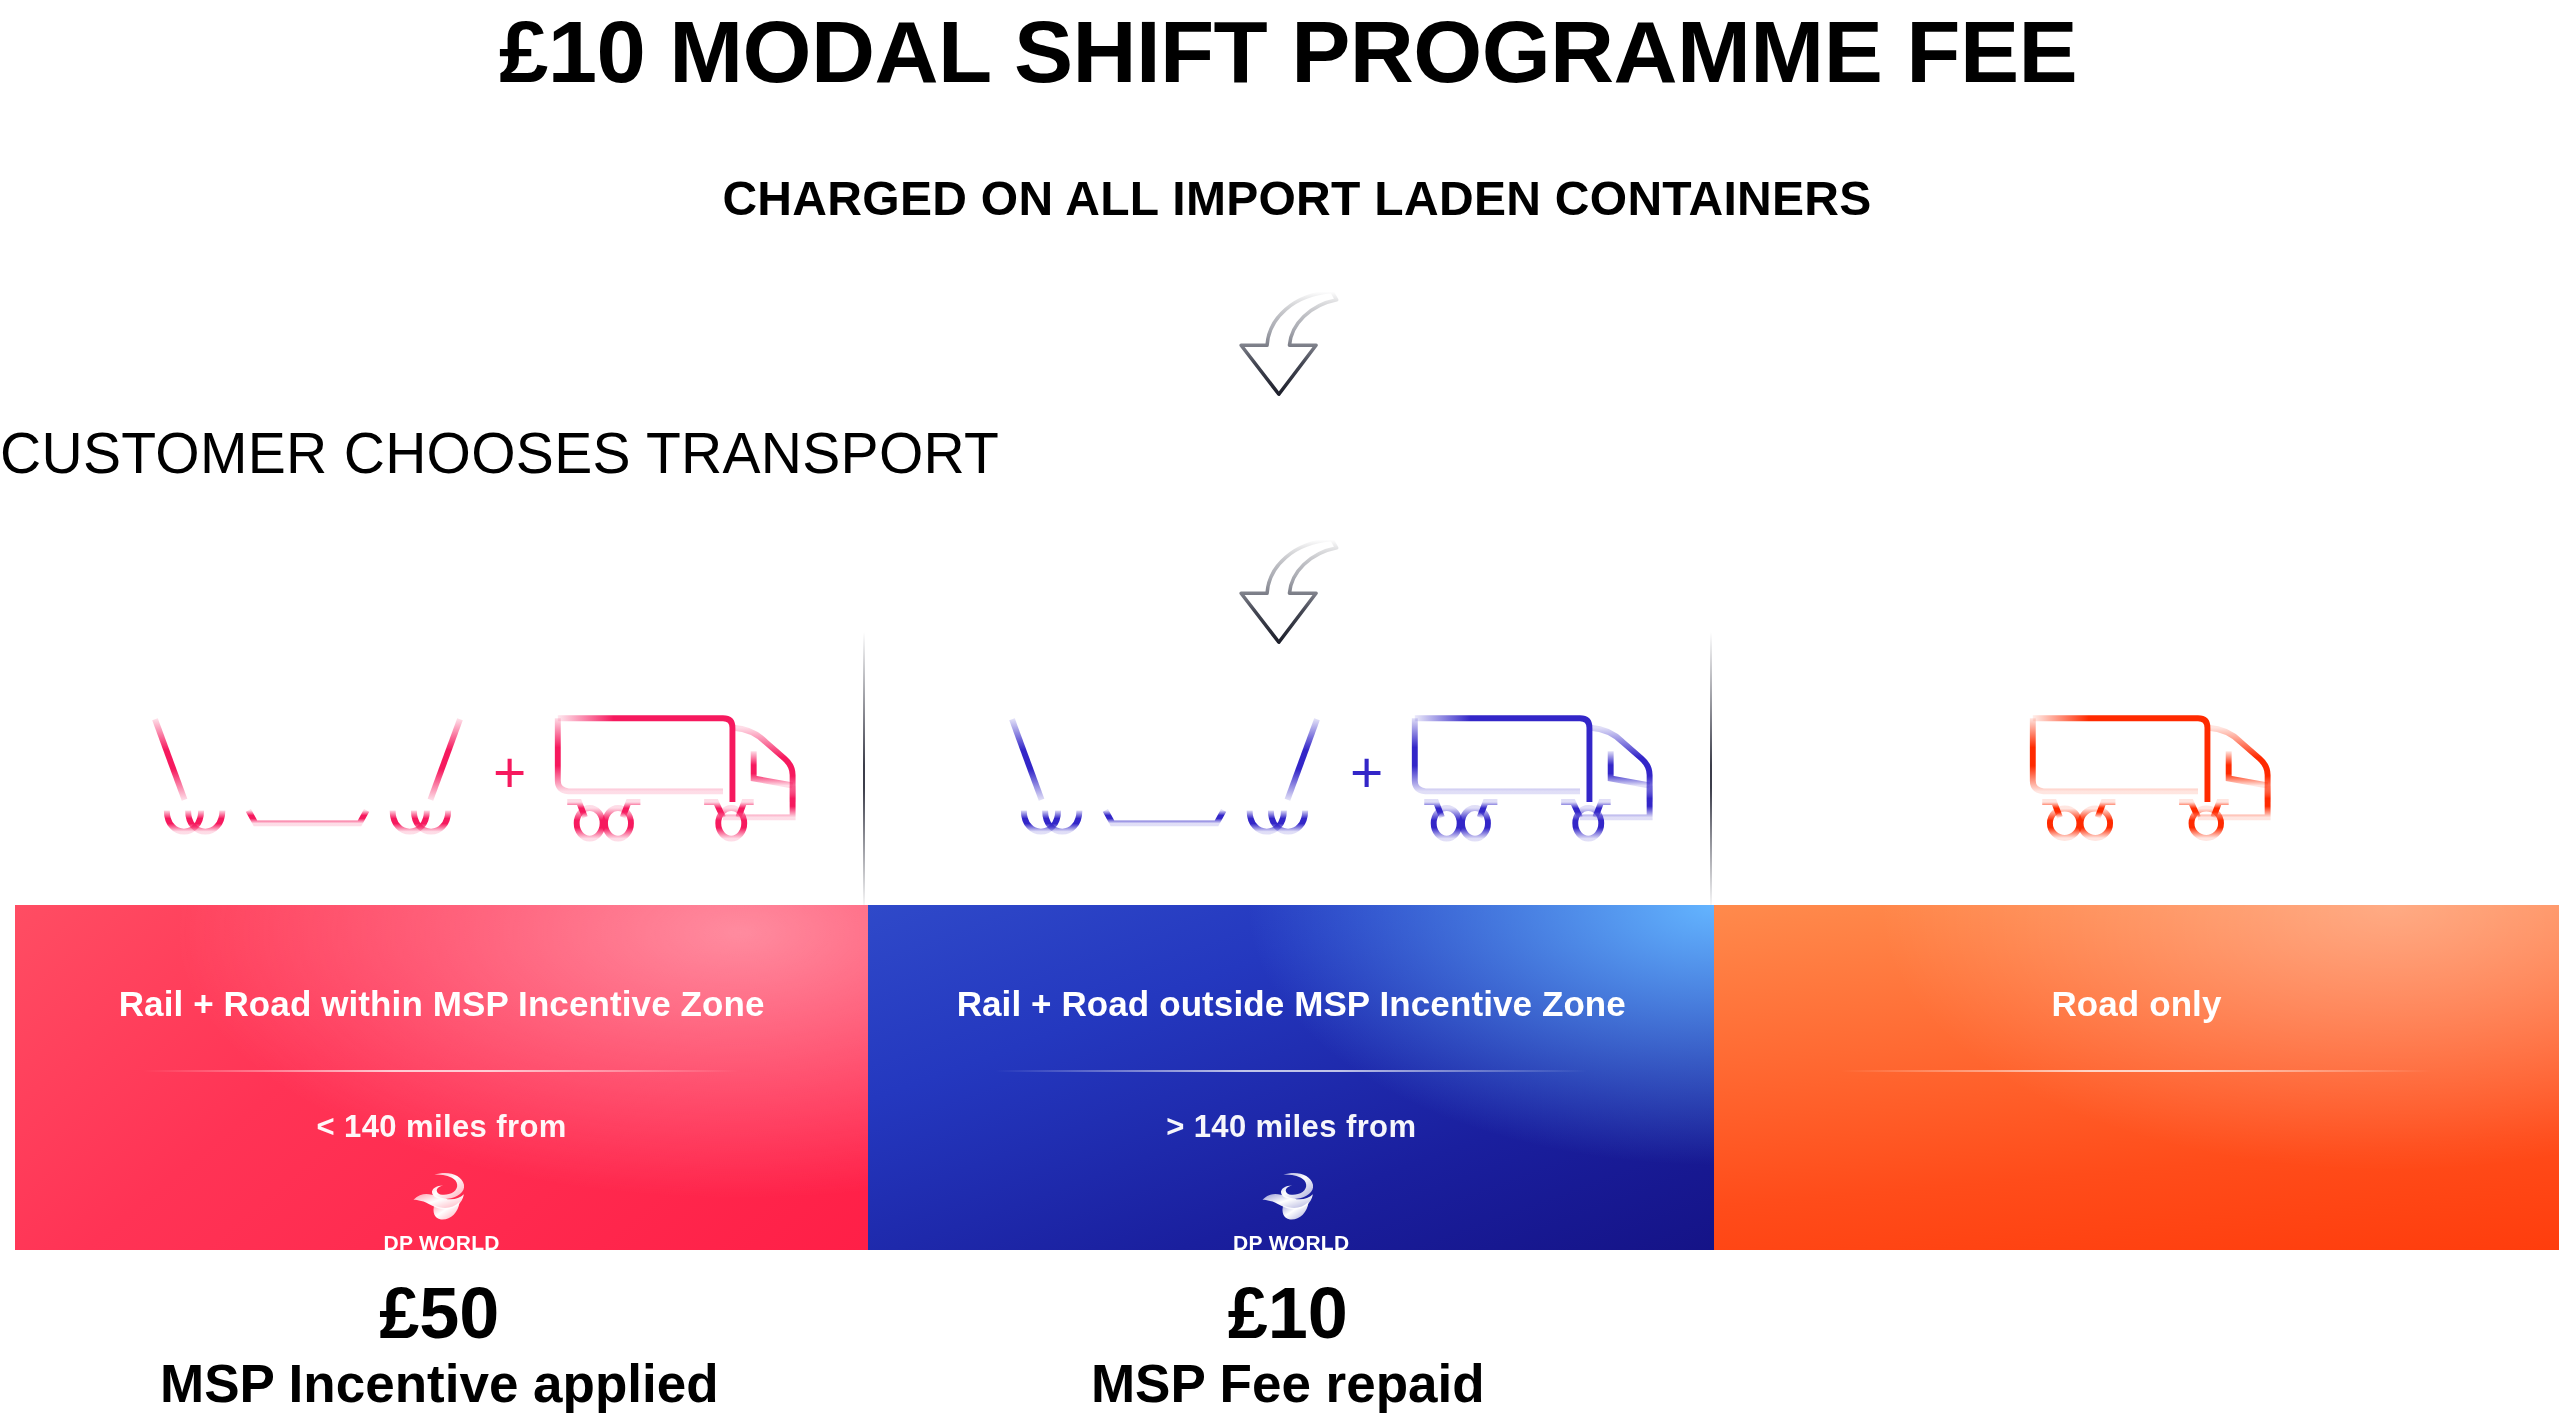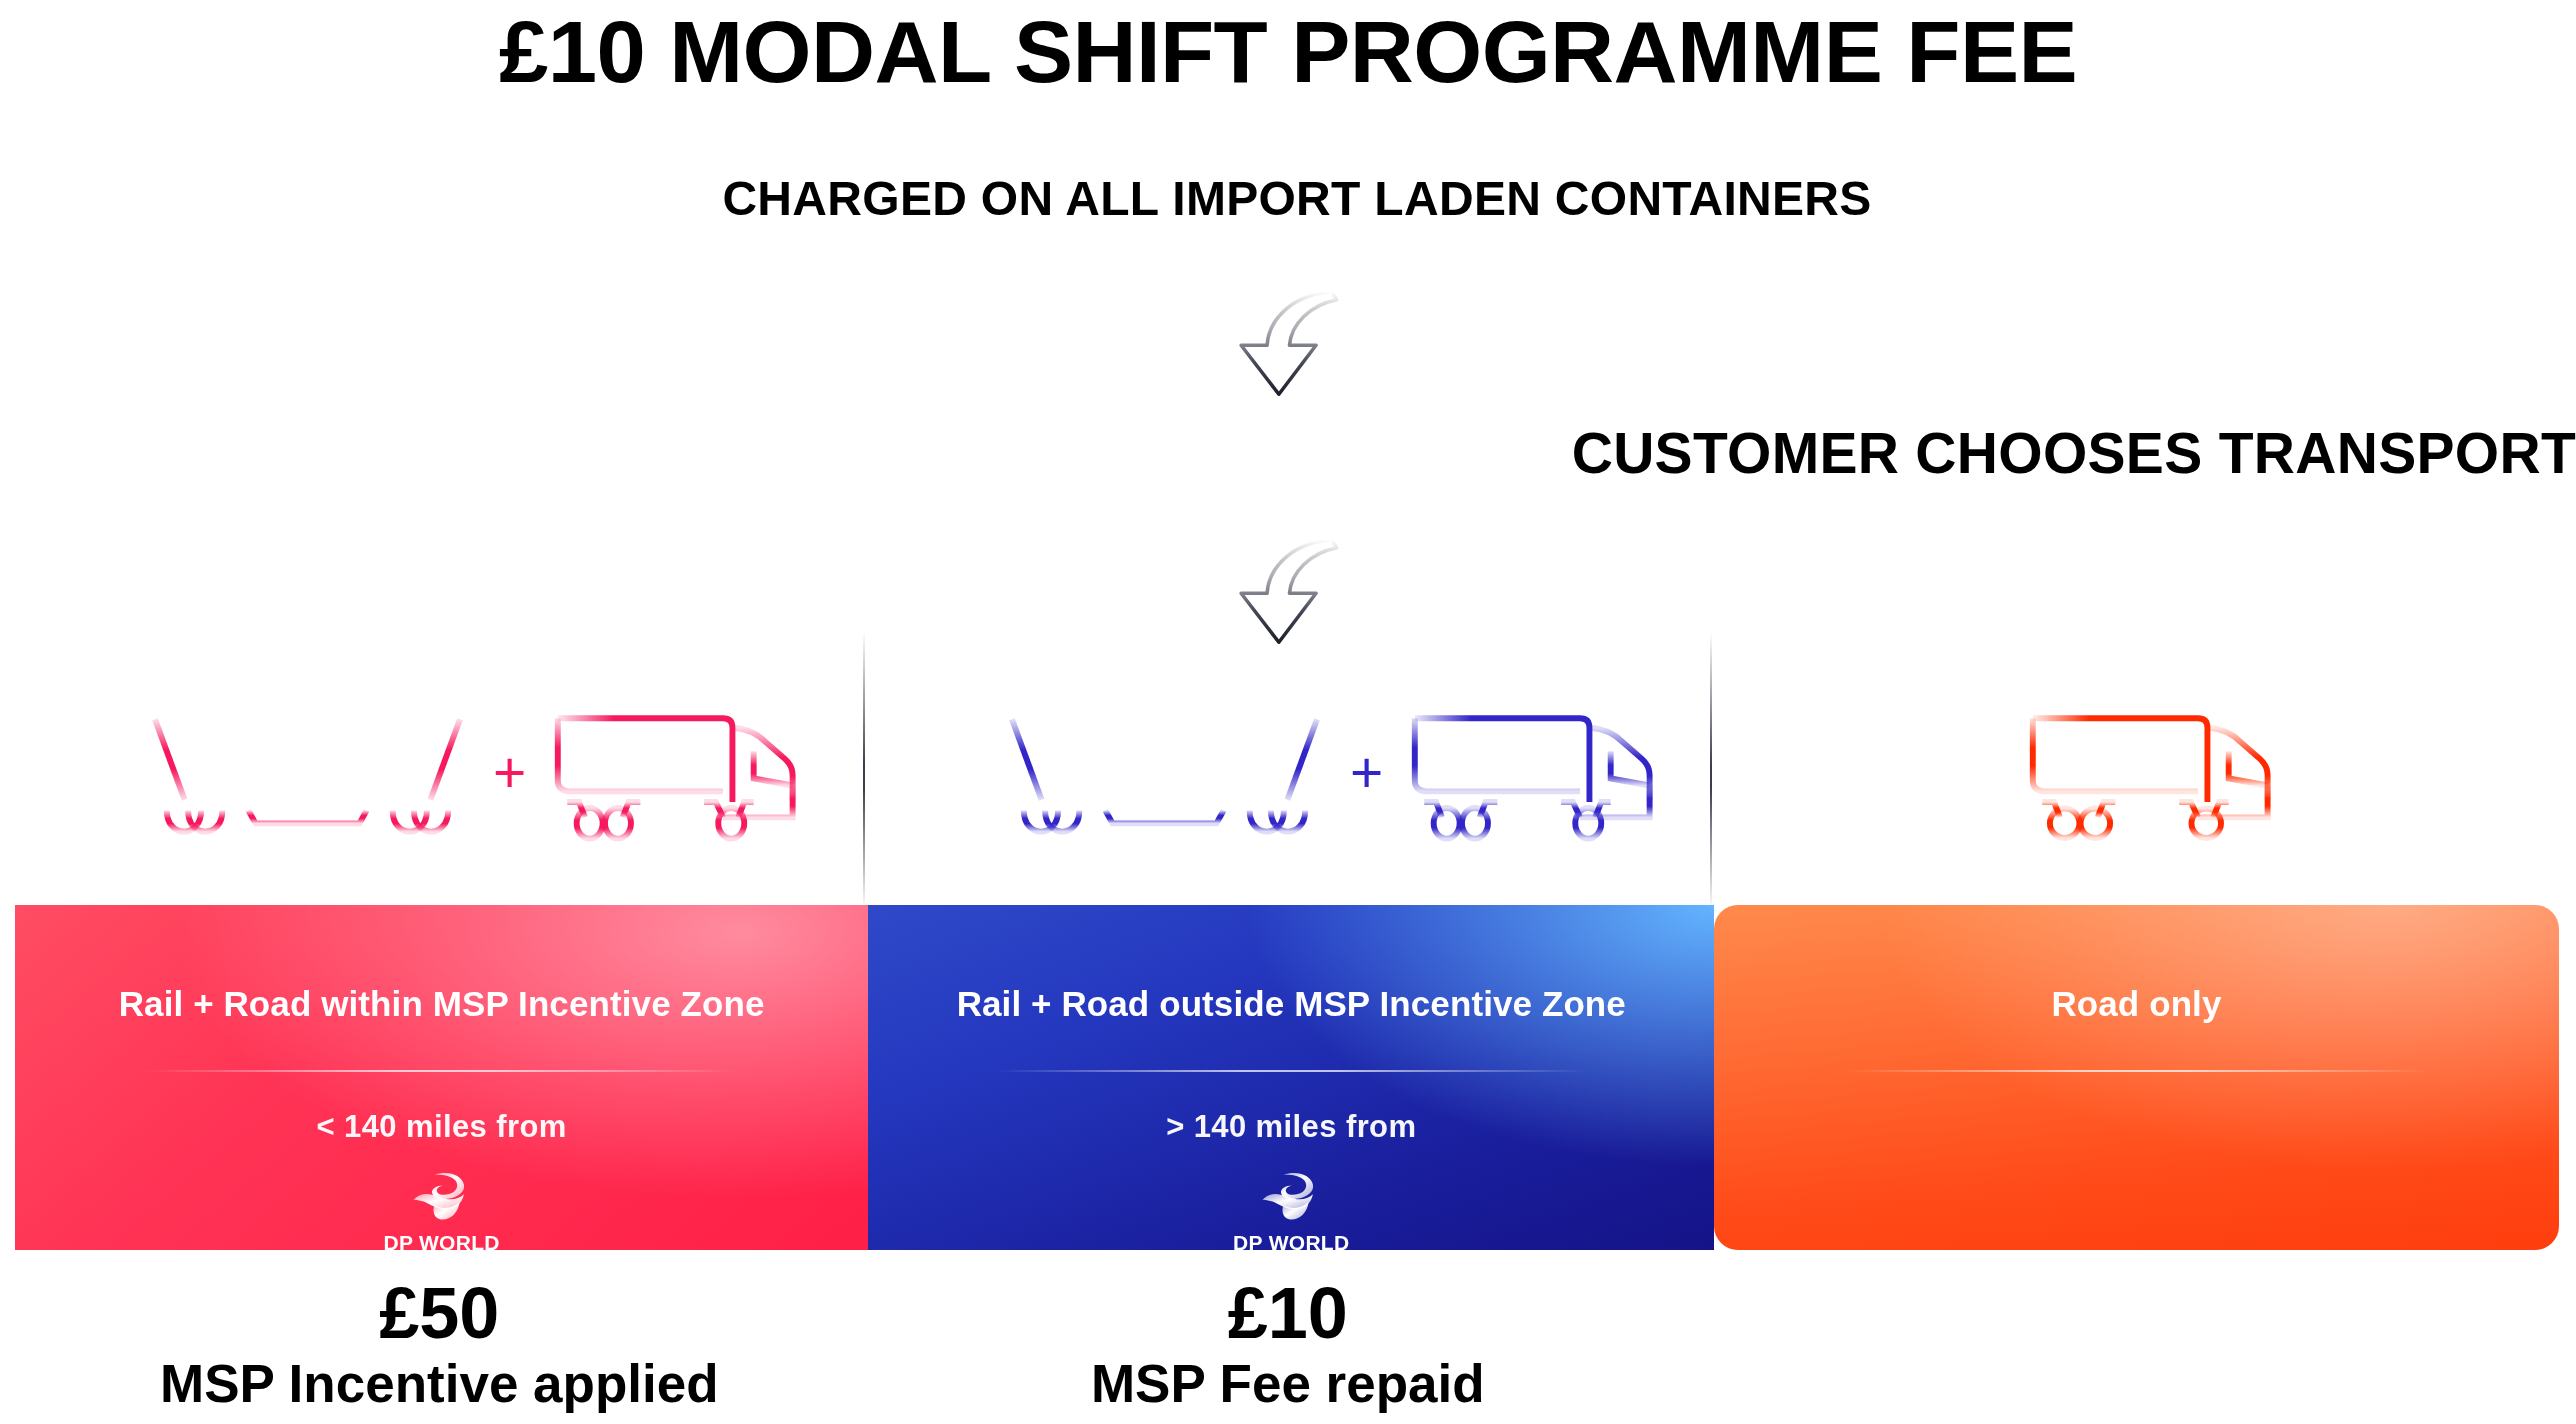--- a/index.html
+++ b/index.html
@@ -20,22 +20,22 @@
     line-height:1.05;
     transform:scaleX(1.02);
   }
   .subtitle {
     position:absolute; left:0; top:171px; width:100%;
     text-align:center;
     font-size:48px; font-weight:700; letter-spacing:0.3px;padding-left:18px;
   }
   .mid-head {
     position:absolute; left:0; top:420px; width:100%;
-    text-align:right;
-    font-size:57px; font-weight:700; letter-spacing:0.3px;
+    text-align:left;
+    font-size:57px; font-weight:400; letter-spacing:0.3px;
   }
 
   
   .arrow { position:absolute; }
   .arrow-1 { left:1211px; top:272px; width:177px; height:130px; }
   .arrow-2 { left:1211px; top:520px; width:177px; height:130px; }
 
   
   .vdiv {
     position:absolute; width:2.4px; top:632px; height:278px;
@@ -76,21 +76,20 @@
   }
   .panel-mid   { width:848px;
     background:
       radial-gradient(95% 130% at 100% 0%, #63b4ff 0%, rgba(99,180,255,0) 58%),
       linear-gradient(160deg, #2f49c9 0%, #2438bf 30%, #1a1f9e 70%, #151387 100%);
   }
   .panel-right { width:847px;
     background:
       radial-gradient(110% 140% at 80% 0%, rgba(255,255,255,0.35) 0%, rgba(255,255,255,0) 55%),
       linear-gradient(175deg, #ff8a4c 0%, #ff6a33 38%, #ff4c1a 72%, #ff3d0d 100%);
-    border-radius: 24px;
   }
 
   .panel-heading {
     position:absolute; left:0; top:79px; width:100%;
     text-align:center; color:#fff;
     font-size:35px; font-weight:700; letter-spacing:0.1px;
     white-space:nowrap;
   }
   .rule {
     position:absolute; left:15%; top:165px; width:70%; height:2.4px;

